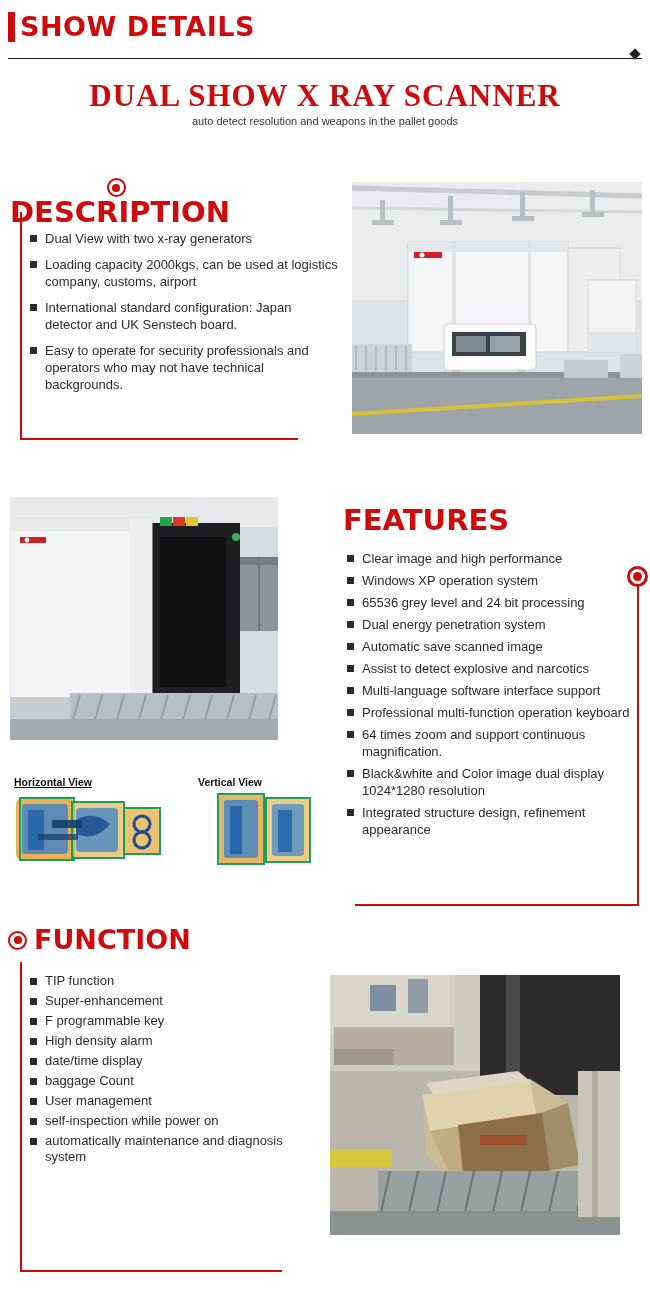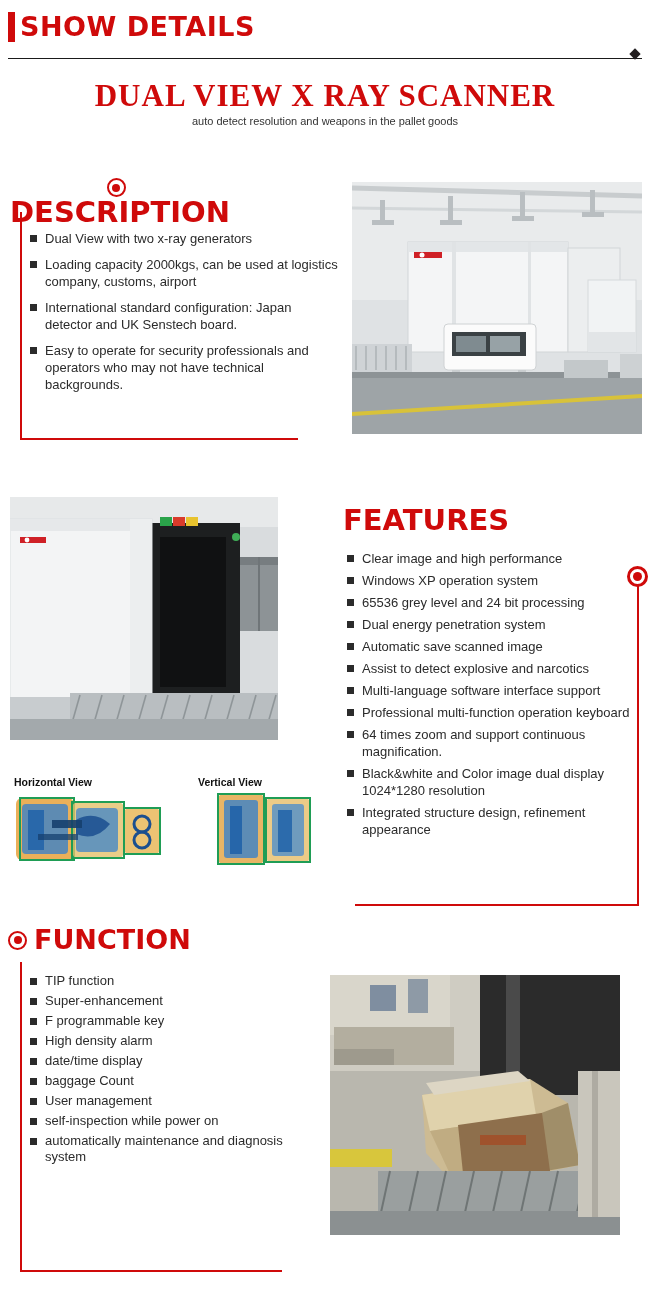--- a/index.html
+++ b/index.html
@@ -137,21 +137,21 @@
     border: 3px solid #cf0a0a; background: #fff;
     display: flex; align-items: center; justify-content: center;
   }
   .feat-ring i { width: 9px; height: 9px; border-radius: 50%; background: #cf0a0a; display:block; }
 
   
   .view-label {
     position: absolute;
     font-size: 10.5px; font-weight: bold; color: #111;
   }
-  #hview-label { left: 14px; top: 776px; }
+  #hview-label { left: 14px; top: 776px; text-decoration: underline; }
   #vview-label { left: 198px; top: 776px; }
   #hview-img { left: 12px; top: 790px; width: 172px; height: 80px; }
   #vview-img { left: 212px; top: 788px; width: 110px; height: 84px; }
 
   
   #function-head { left: 8px; top: 925px; }
   #function-list {
     position: absolute; left: 28px; top: 973px; width: 260px;
   }
   .func-frame {
@@ -166,21 +166,21 @@
 
 <div class="page">
 
   <div class="show-details">
     <div class="bar"></div>
     <div class="txt">SHOW DETAILS</div>
   </div>
   <div class="header-rule"></div>
   <div class="header-diamond"></div>
 
-  <div class="main-title">DUAL VIEW X RAY  SCANNER</div>
+  <div class="main-title">DUAL SHOW X RAY  SCANNER</div>
   <div class="sub-title">auto detect resolution and weapons in the pallet goods</div>
 
   <div class="sec-head" id="description-head">
     <span class="bullet-ring">
         <i></i>
       </span>
     <span class="sec-title">DESCRIPTION</span>
   </div>
   <div class="desc-frame"></div>
   <ul class="blist" id="description-list">

